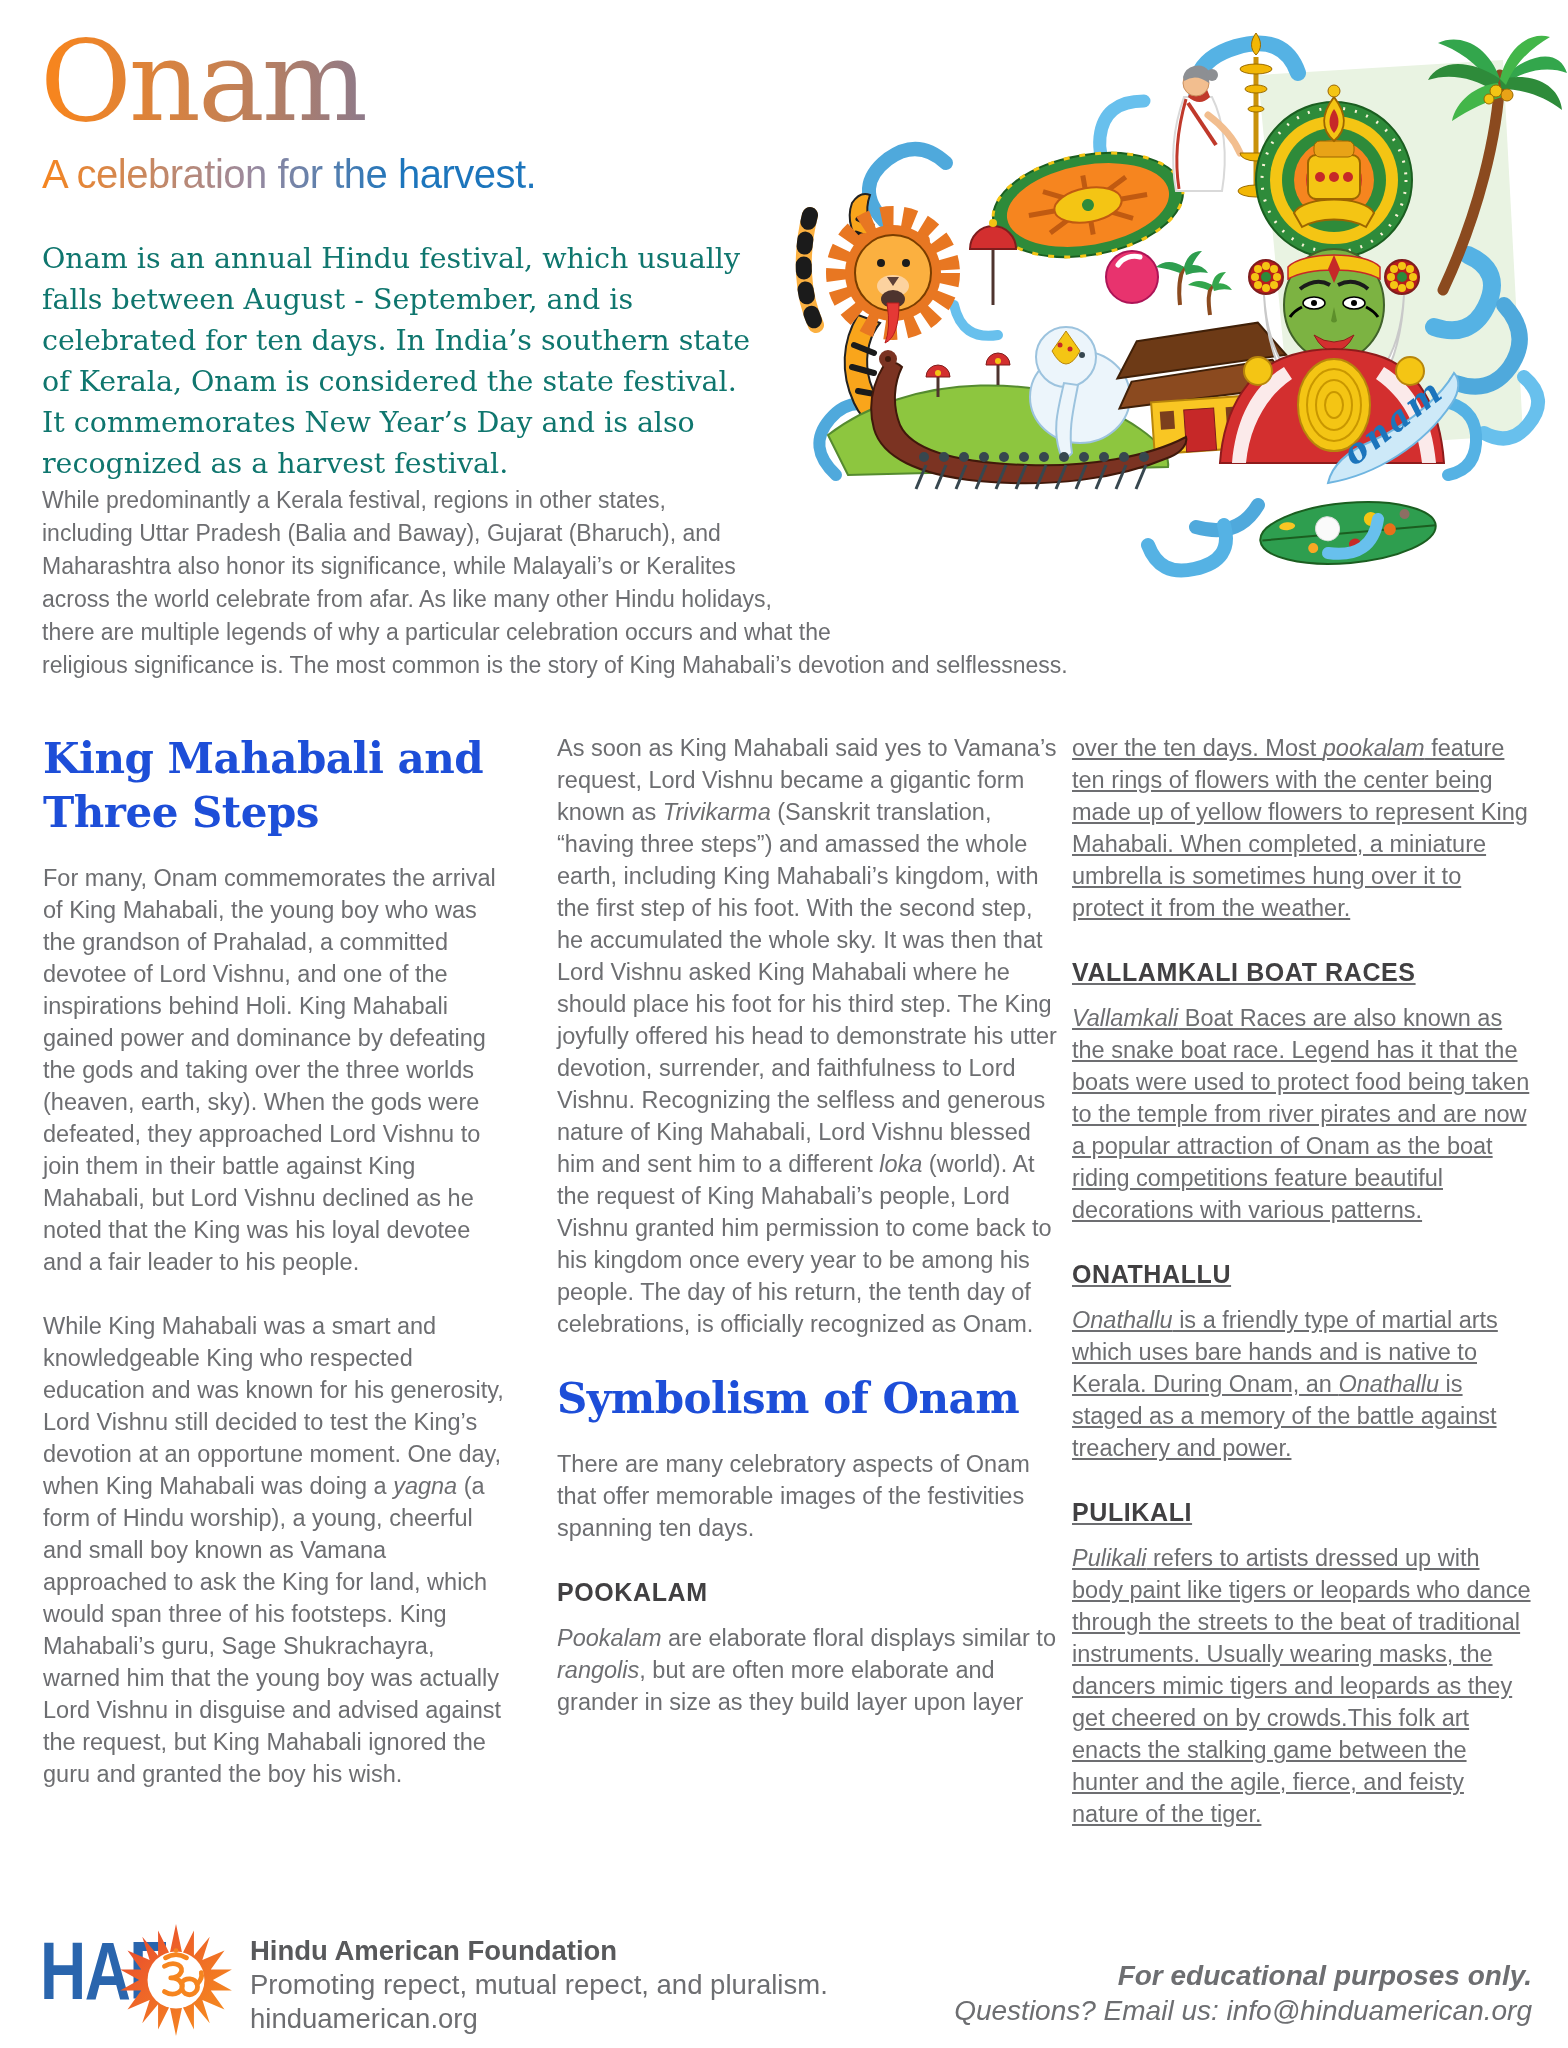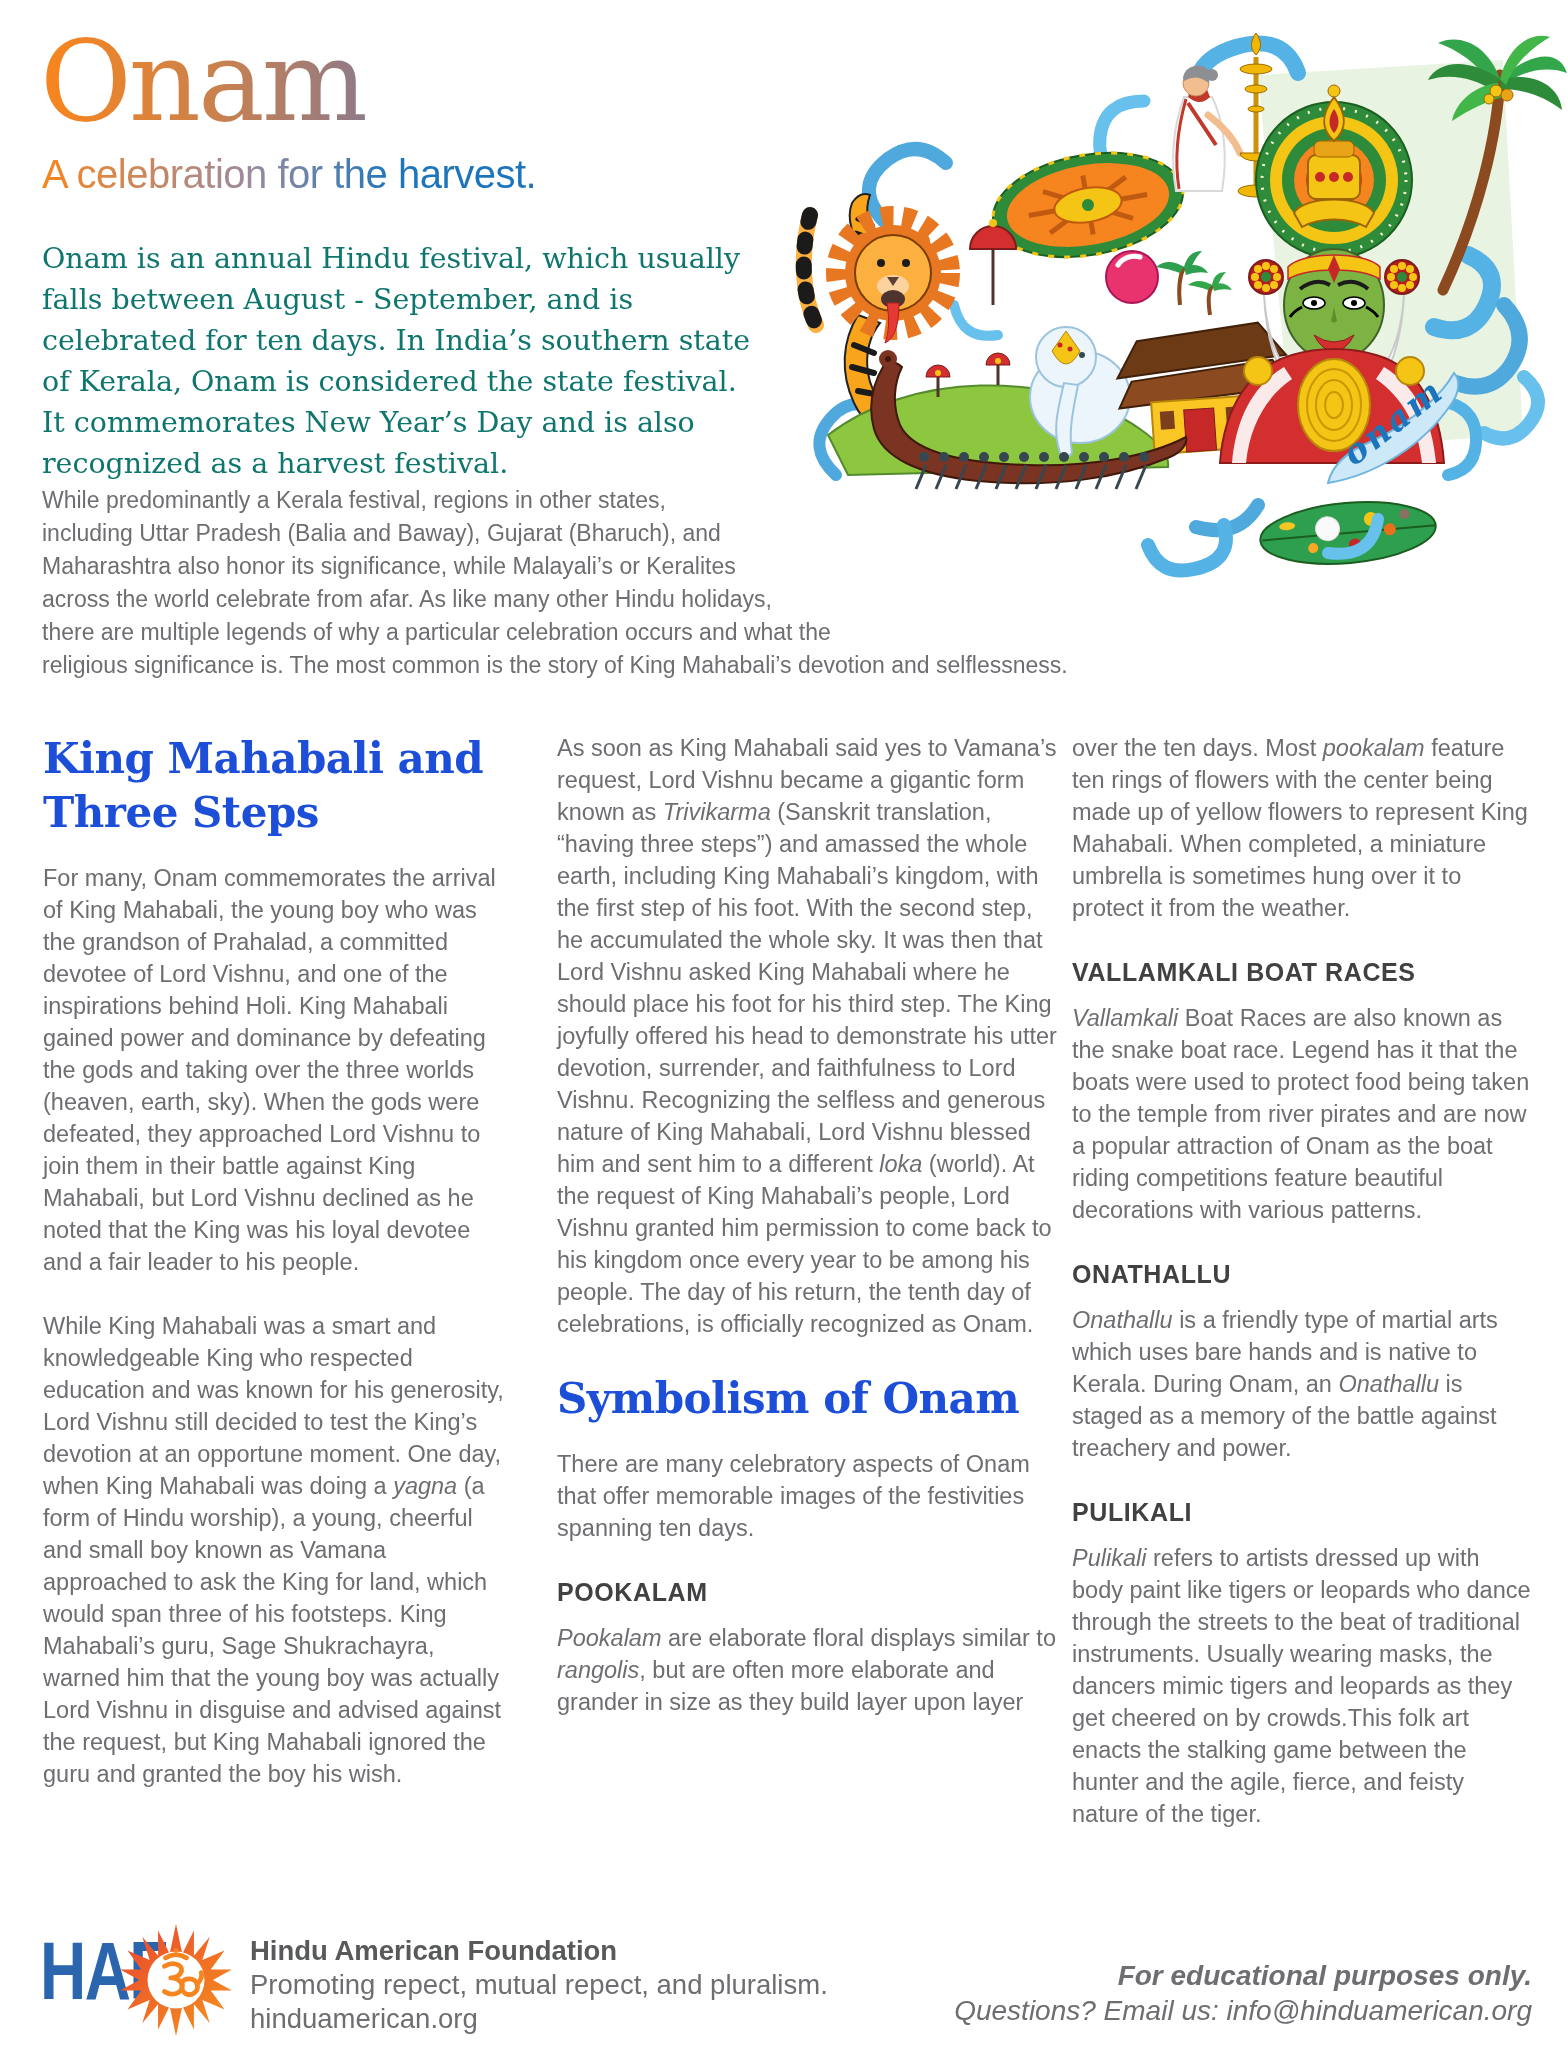--- a/index.html
+++ b/index.html
@@ -20,21 +20,21 @@
          white-space:pre-line;}
   .intro-body{position:absolute;left:42px;top:484px;width:1270px;
          font-size:23px;line-height:33px;color:#6D6E71;white-space:pre-line;}
 
   .illustration{position:absolute;left:788px;top:5px;width:780px;height:575px;}
 
   .col{position:absolute;top:732px;font-size:23.5px;line-height:32px;color:#6D6E71;}
   .col p{margin:0 0 32px 0;}
   .col-1{left:43px;width:470px;}
   .col-2{left:557px;width:500px;}
-  .col-3{left:1072px;width:462px;}
+  .col-3{left:1072px;width:462px;text-decoration:underline;}
   .col-heading{font-family:"DejaVu Serif",serif;font-weight:bold;font-size:42px;line-height:54px;
          color:#1d4ed8;letter-spacing:-0.5px;white-space:pre-line;margin:0 0 22px 0;}
   .col-heading.mid{margin-top:25px;}
   .sub-heading{font-size:25px;font-weight:bold;color:#414042;letter-spacing:0.6px;margin:16px 0 14px 0;}
 
   .footer-haf{position:absolute;left:40px;top:1930px;font-size:82px;font-weight:bold;color:#2A65AD;
          letter-spacing:-2px;line-height:82px;display:inline-block;transform:scaleX(0.78);transform-origin:left top;}
   .footer-burst{position:absolute;left:118px;top:1922px;width:116px;height:116px;}
   .footer-org{position:absolute;left:250px;top:1934px;font-size:27.5px;line-height:34px;color:#6D6E71;}
   .footer-org .org-name{font-weight:bold;color:#58595B;}

